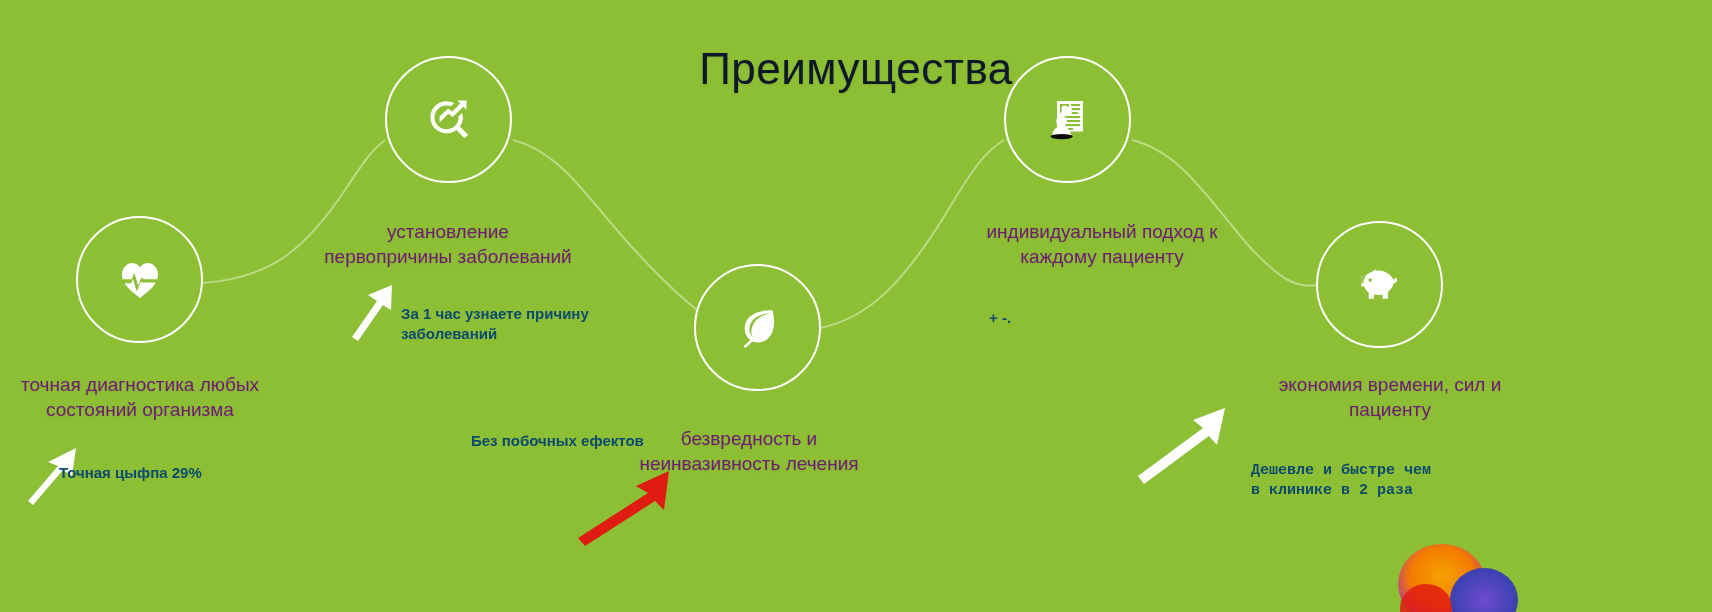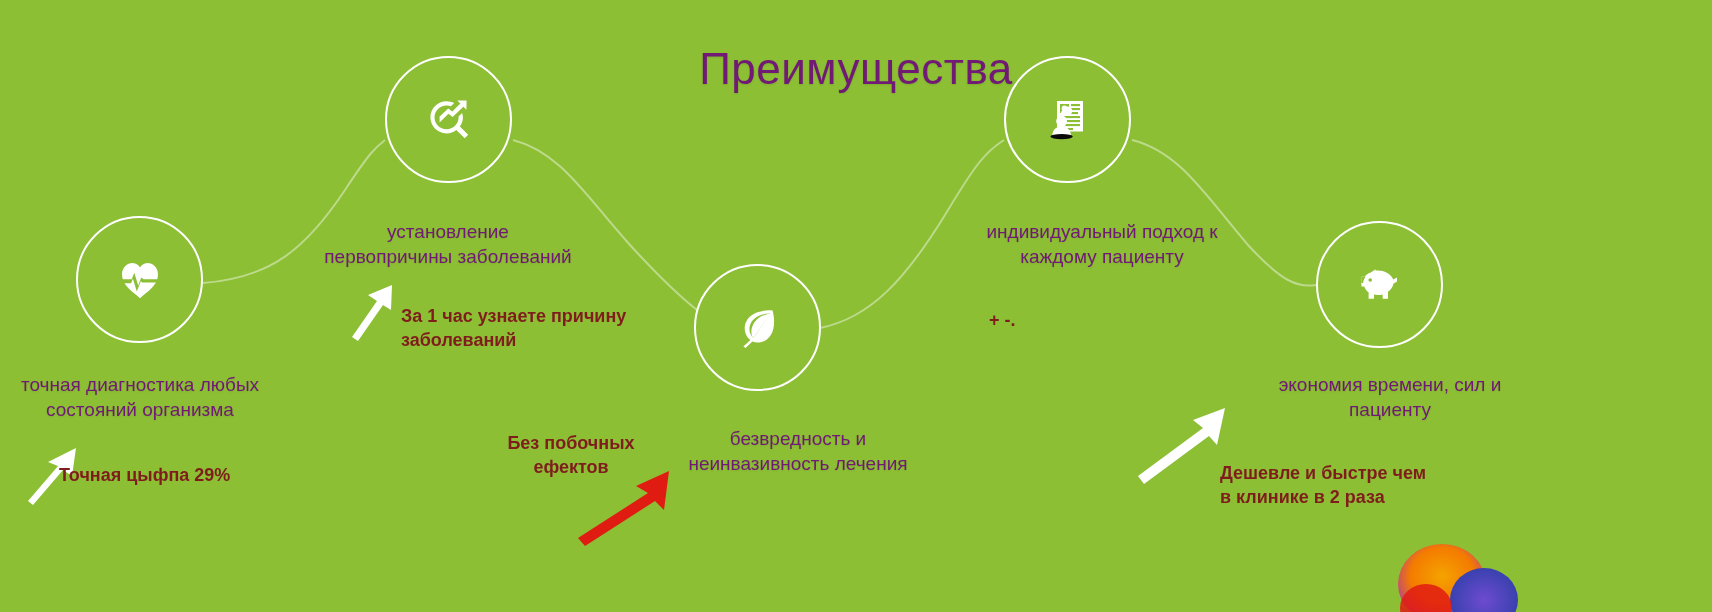--- a/index.html
+++ b/index.html
@@ -25,21 +25,21 @@
   }
   .page-title {
     position: absolute;
     left: 0;
     top: 44px;
     width: 1712px;
     text-align: center;
     font-size: 44px;
     font-weight: 400;
     letter-spacing: 0.5px;
-    color: #701a75;
+    color: #0f172a;
     text-shadow: 0 1px 2px rgba(0,0,0,0.10);
   }
   .node-circle {
     position: absolute;
     border: 2px solid #ffffff;
     border-radius: 50%;
     box-sizing: border-box;
     display: flex;
     align-items: center;
     justify-content: center;
@@ -50,24 +50,24 @@
     text-align: center;
     font-size: 19px;
     line-height: 1.33;
     font-weight: 400;
     color: #701a75;
     text-shadow: 0 1px 2px rgba(0,0,0,0.08);
     white-space: pre-line;
   }
   .note {
     position: absolute;
-    font-size: 18px;
+    font-size: 15px;
     font-weight: bold;
     line-height: 1.35;
-    color: #7f1d1d;
+    color: #0c4a6e;
     white-space: pre-line;
   }
   .arrow { position: absolute; }
   .blob {
     position: absolute;
     width: 130px;
     height: 120px;
     right: 190px;
     bottom: -42px;
     pointer-events: none;
@@ -110,21 +110,21 @@
 первопричины заболеваний</div>
 
   <div class="node-circle" style="left:694px; top:264px; width:127px; height:127px;">
     <span>
       <svg width="38" height="40" viewBox="0 0 38 40" xmlns="http://www.w3.org/2000/svg">
         <path fill="#ffffff" d="M33.6 2.4 C 20.5 1.5, 9.2 6.4, 6.4 15.6 C 4.2 22.8, 7.5 29, 11.3 32 L 4.4 38.4 L 6.6 39.9 L 13.4 33.6 C 19.5 36.2, 27.6 33.6, 31.7 27.2 C 36.6 19.6, 35.3 8.6, 33.6 2.4 Z M 14.4 29.9 C 11.5 27.2, 9.6 22.9, 10.8 18 C 13 9.2, 22.2 5.6, 31.3 5.6 Z"></path>
         <path fill="#ffffff" d="M31.8 5.4 L 14.2 30.2 C 12.1 26.9, 11.7 22.4, 13.5 18.1 C 16.6 10.6, 24.2 6.2, 31.8 5.4 Z"></path>
       </svg>
     </span>
   </div>
-  <div class="node-label" style="left:633px; top:426px; width:330px;text-align:center;">безвредность и
+  <div class="node-label" style="left:584px; top:426px; width:330px;text-align:center;">безвредность и
 неинвазивность лечения</div>
 
   <div class="node-circle" style="left:1004px; top:56px; width:127px; height:127px;">
     <span>
       <svg width="46" height="42" viewBox="0 0 46 42" xmlns="http://www.w3.org/2000/svg">
         <path fill="#ffffff" d="M12 2 h26 v30.5 h-26 Z"></path>
         <g fill="#8cbf34">
           <rect x="15" y="5" width="9" height="9"></rect>
           <rect x="26" y="5" width="9" height="2.1"></rect>
           <rect x="26" y="9" width="9" height="2.1"></rect>
@@ -162,31 +162,31 @@
     <path fill="#ffffff" d="M52 2 L 24 16 L 34 20 L 4 55 L 9 59 L 39 24 L 48 30 Z"></path>
   </svg>
   <div class="note" style="left:59px; top:463px; width:260px;">Точная цыфпа 29%</div>
 
   <svg class="arrow" style="left:350px; top:283px; width:50px; height:62px;" viewBox="0 0 50 62" xmlns="http://www.w3.org/2000/svg">
     <path fill="#ffffff" d="M42 2 L 18 12 L 27 18 L 2 54 L 8 58 L 33 22 L 41 27 Z"></path>
   </svg>
   <div class="note" style="left:401px; top:304px; width:230px;">За 1 час узнаете причину
 заболеваний</div>
 
-  <div class="note" style="left:471px; top:431px; width:200px;text-align:center;">Без побочных ефектов</div>
+  <div class="note" style="left:471px; top:431px; width:200px;">Без побочных ефектов</div>
   <svg class="arrow" style="left:572px; top:468px; width:110px; height:80px;" viewBox="0 0 110 80" xmlns="http://www.w3.org/2000/svg">
     <path fill="#e01b12" d="M97 3 L 64 18 L 76 25 L 6 70 L 13 78 L 83 33 L 92 42 Z"></path>
   </svg>
 
   <div class="note" style="left:989px; top:308px; width:120px;">+ -.</div>
 
   <svg class="arrow" style="left:1135px; top:406px; width:100px; height:80px;" viewBox="0 0 100 80" xmlns="http://www.w3.org/2000/svg">
     <path fill="#ffffff" d="M90 2 L 58 14 L 68 22 L 3 70 L 9 78 L 74 30 L 82 39 Z"></path>
   </svg>
-  <div class="note" style="left:1220px; top:461px; width:260px;">Дешевле и быстре чем
+  <div class="note" style="left:1251px; top:461px; width:260px;font-family:Liberation Mono, monospace;">Дешевле и быстре чем
 в клинике в 2 раза</div>
 
   <svg class="blob" viewBox="0 0 130 120" xmlns="http://www.w3.org/2000/svg">
     <defs>
       <radialGradient id="g1" cx="0.5" cy="0.4" r="0.6">
         <stop offset="0%" stop-color="#f4a300"></stop>
         <stop offset="60%" stop-color="#f47b00"></stop>
         <stop offset="100%" stop-color="#b03a9c"></stop>
       </radialGradient>
       <radialGradient id="g2" cx="0.5" cy="0.5" r="0.6">

